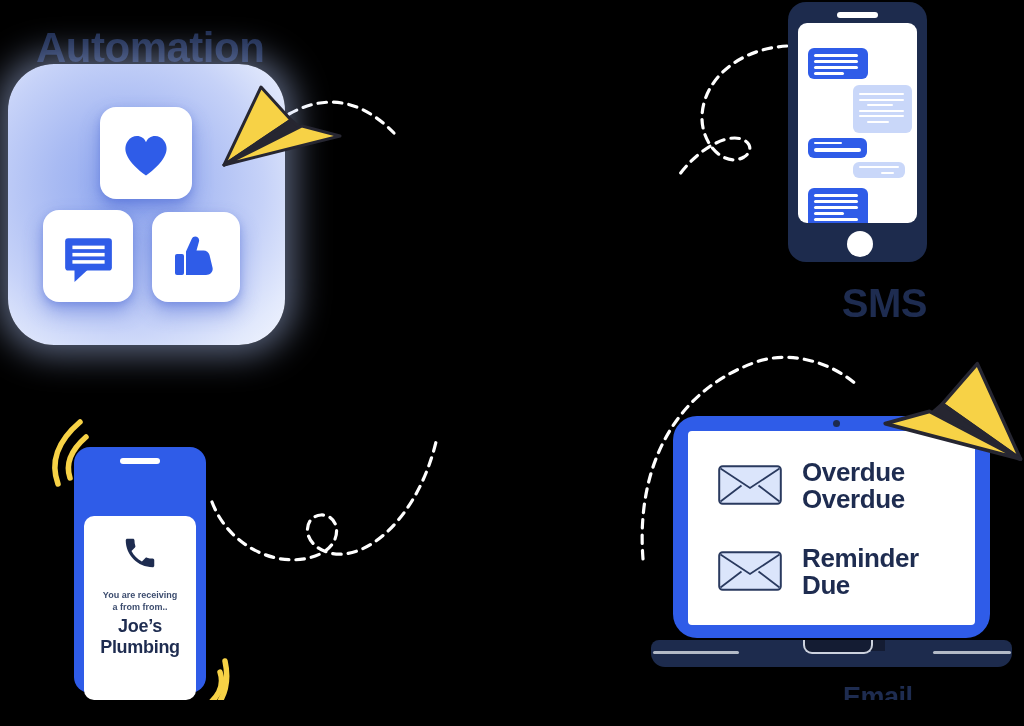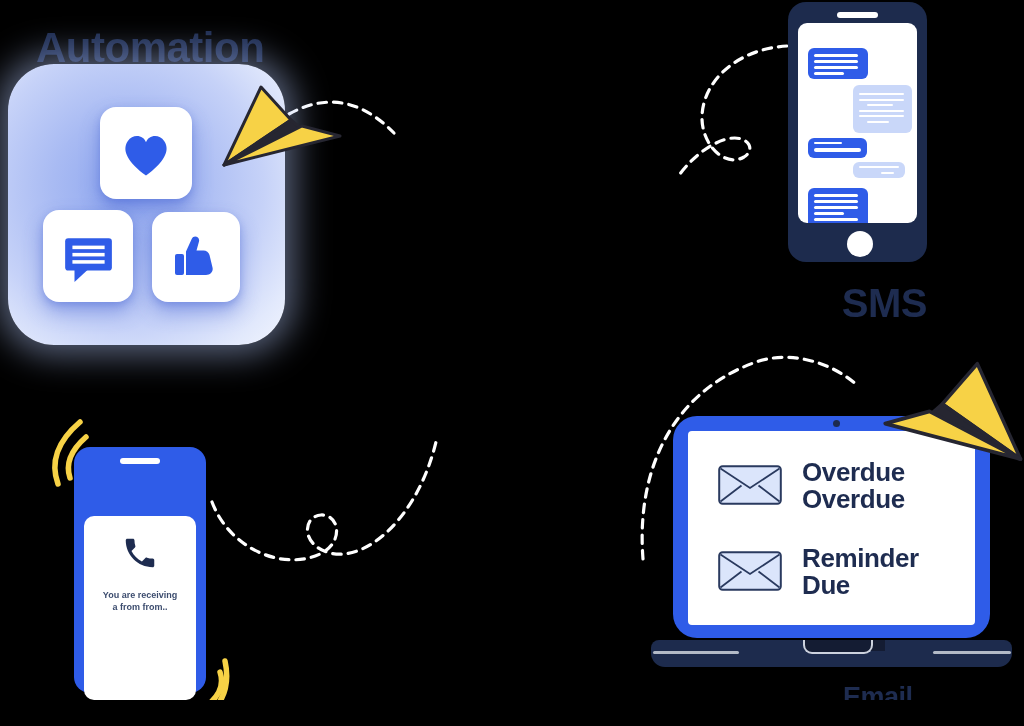--- a/index.html
+++ b/index.html
@@ -170,20 +170,24 @@
   <div class="abs voice-phone">
     <div class="speaker voice-speaker"></div>
     <div class="voice-screen">
       <svg class="handset" width="38" height="38" viewBox="0 0 24 24">
         <path fill="#1e2c50" d="M6.62 10.79c1.44 2.83 3.76 5.14 6.59 6.59l2.2-2.2c.27-.27.67-.36 1.02-.24 1.12.37 2.33.57 3.57.57.55 0 1 .45 1 1V20c0 .55-.45 1-1 1-9.39 0-17-7.61-17-17 0-.55.45-1 1-1h3.5c.55 0 1 .45 1 1 0 1.25.2 2.45.57 3.57.11.35.03.74-.25 1.02l-2.2 2.2z"></path>
       </svg>
       <div class="notice">
         <div>You are receiving</div>
         <div>a from from..</div>
       </div>
+      <div class="caller">
+        <div>Joe’s</div>
+        <div>Plumbing</div>
+      </div>
     </div>
     <div class="home voice-home"></div>
   </div>
 
   <div class="abs laptop-screen">
     <div class="webcam"></div>
     <div class="laptop-display">
       <div class="mail-row r1">
         <svg class="envelope" width="64" height="40" viewBox="0 0 64 40">
           <rect x="1.2" y="1.2" width="61.6" height="37.6" rx="3.5" fill="#dbe5fb" stroke="#2a3a5f" stroke-width="2"></rect>

